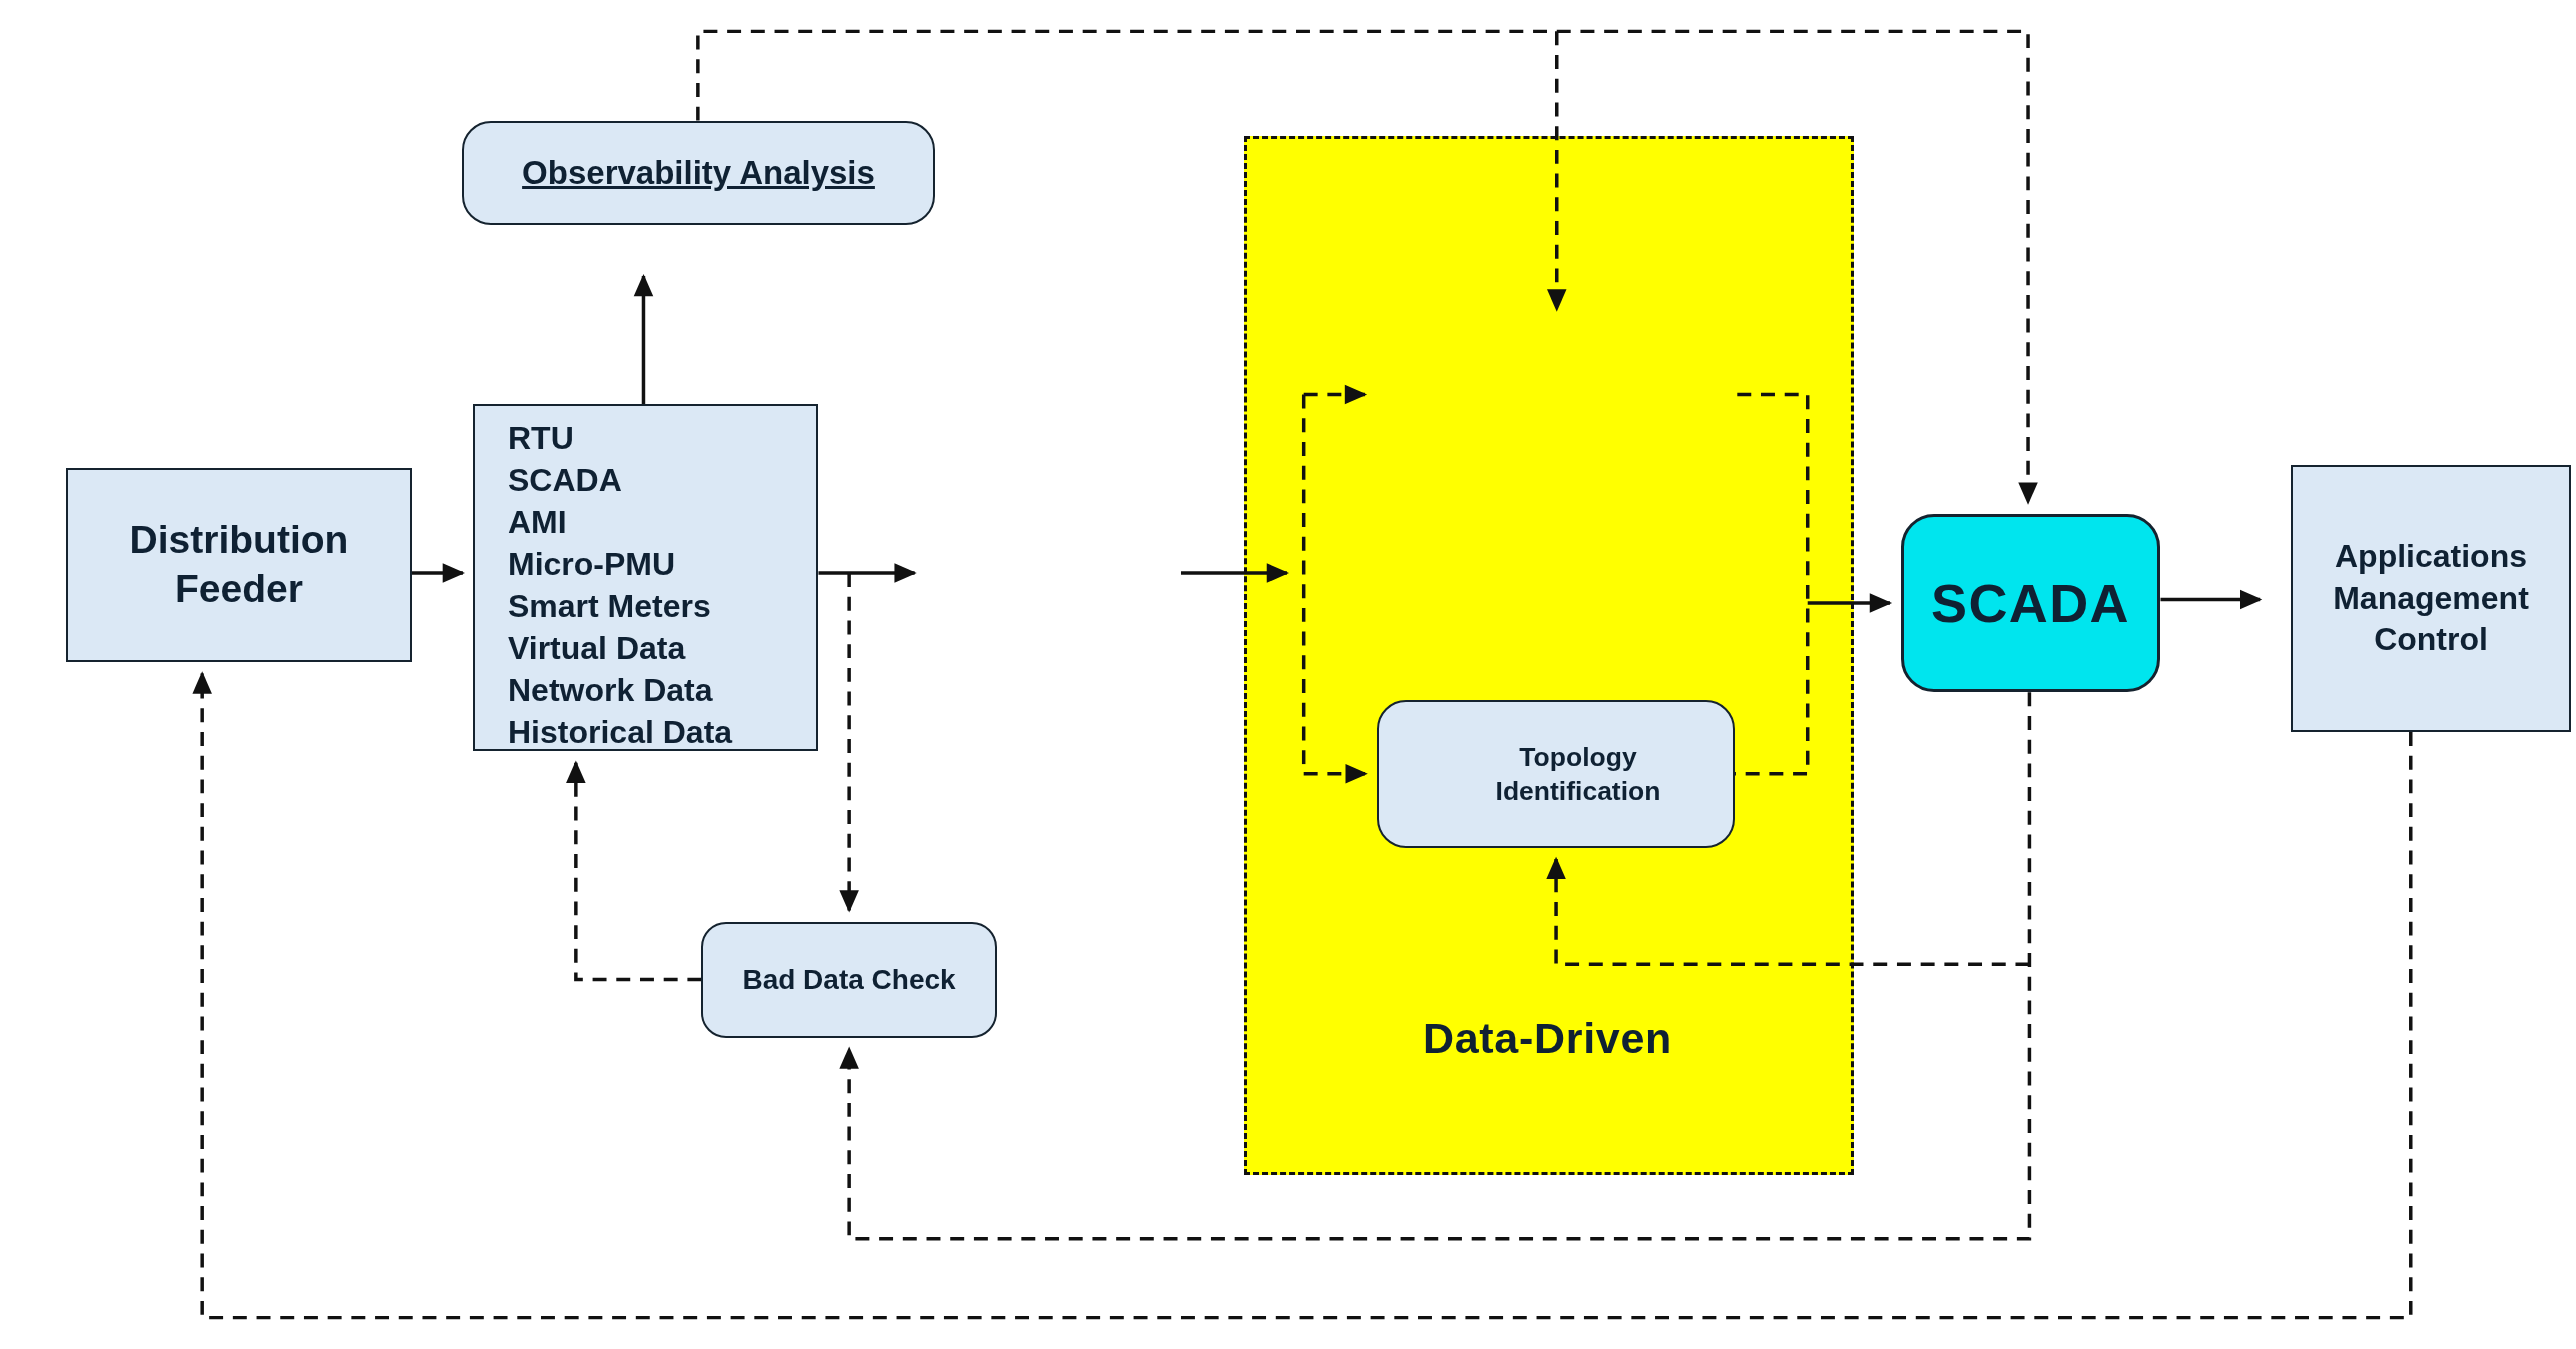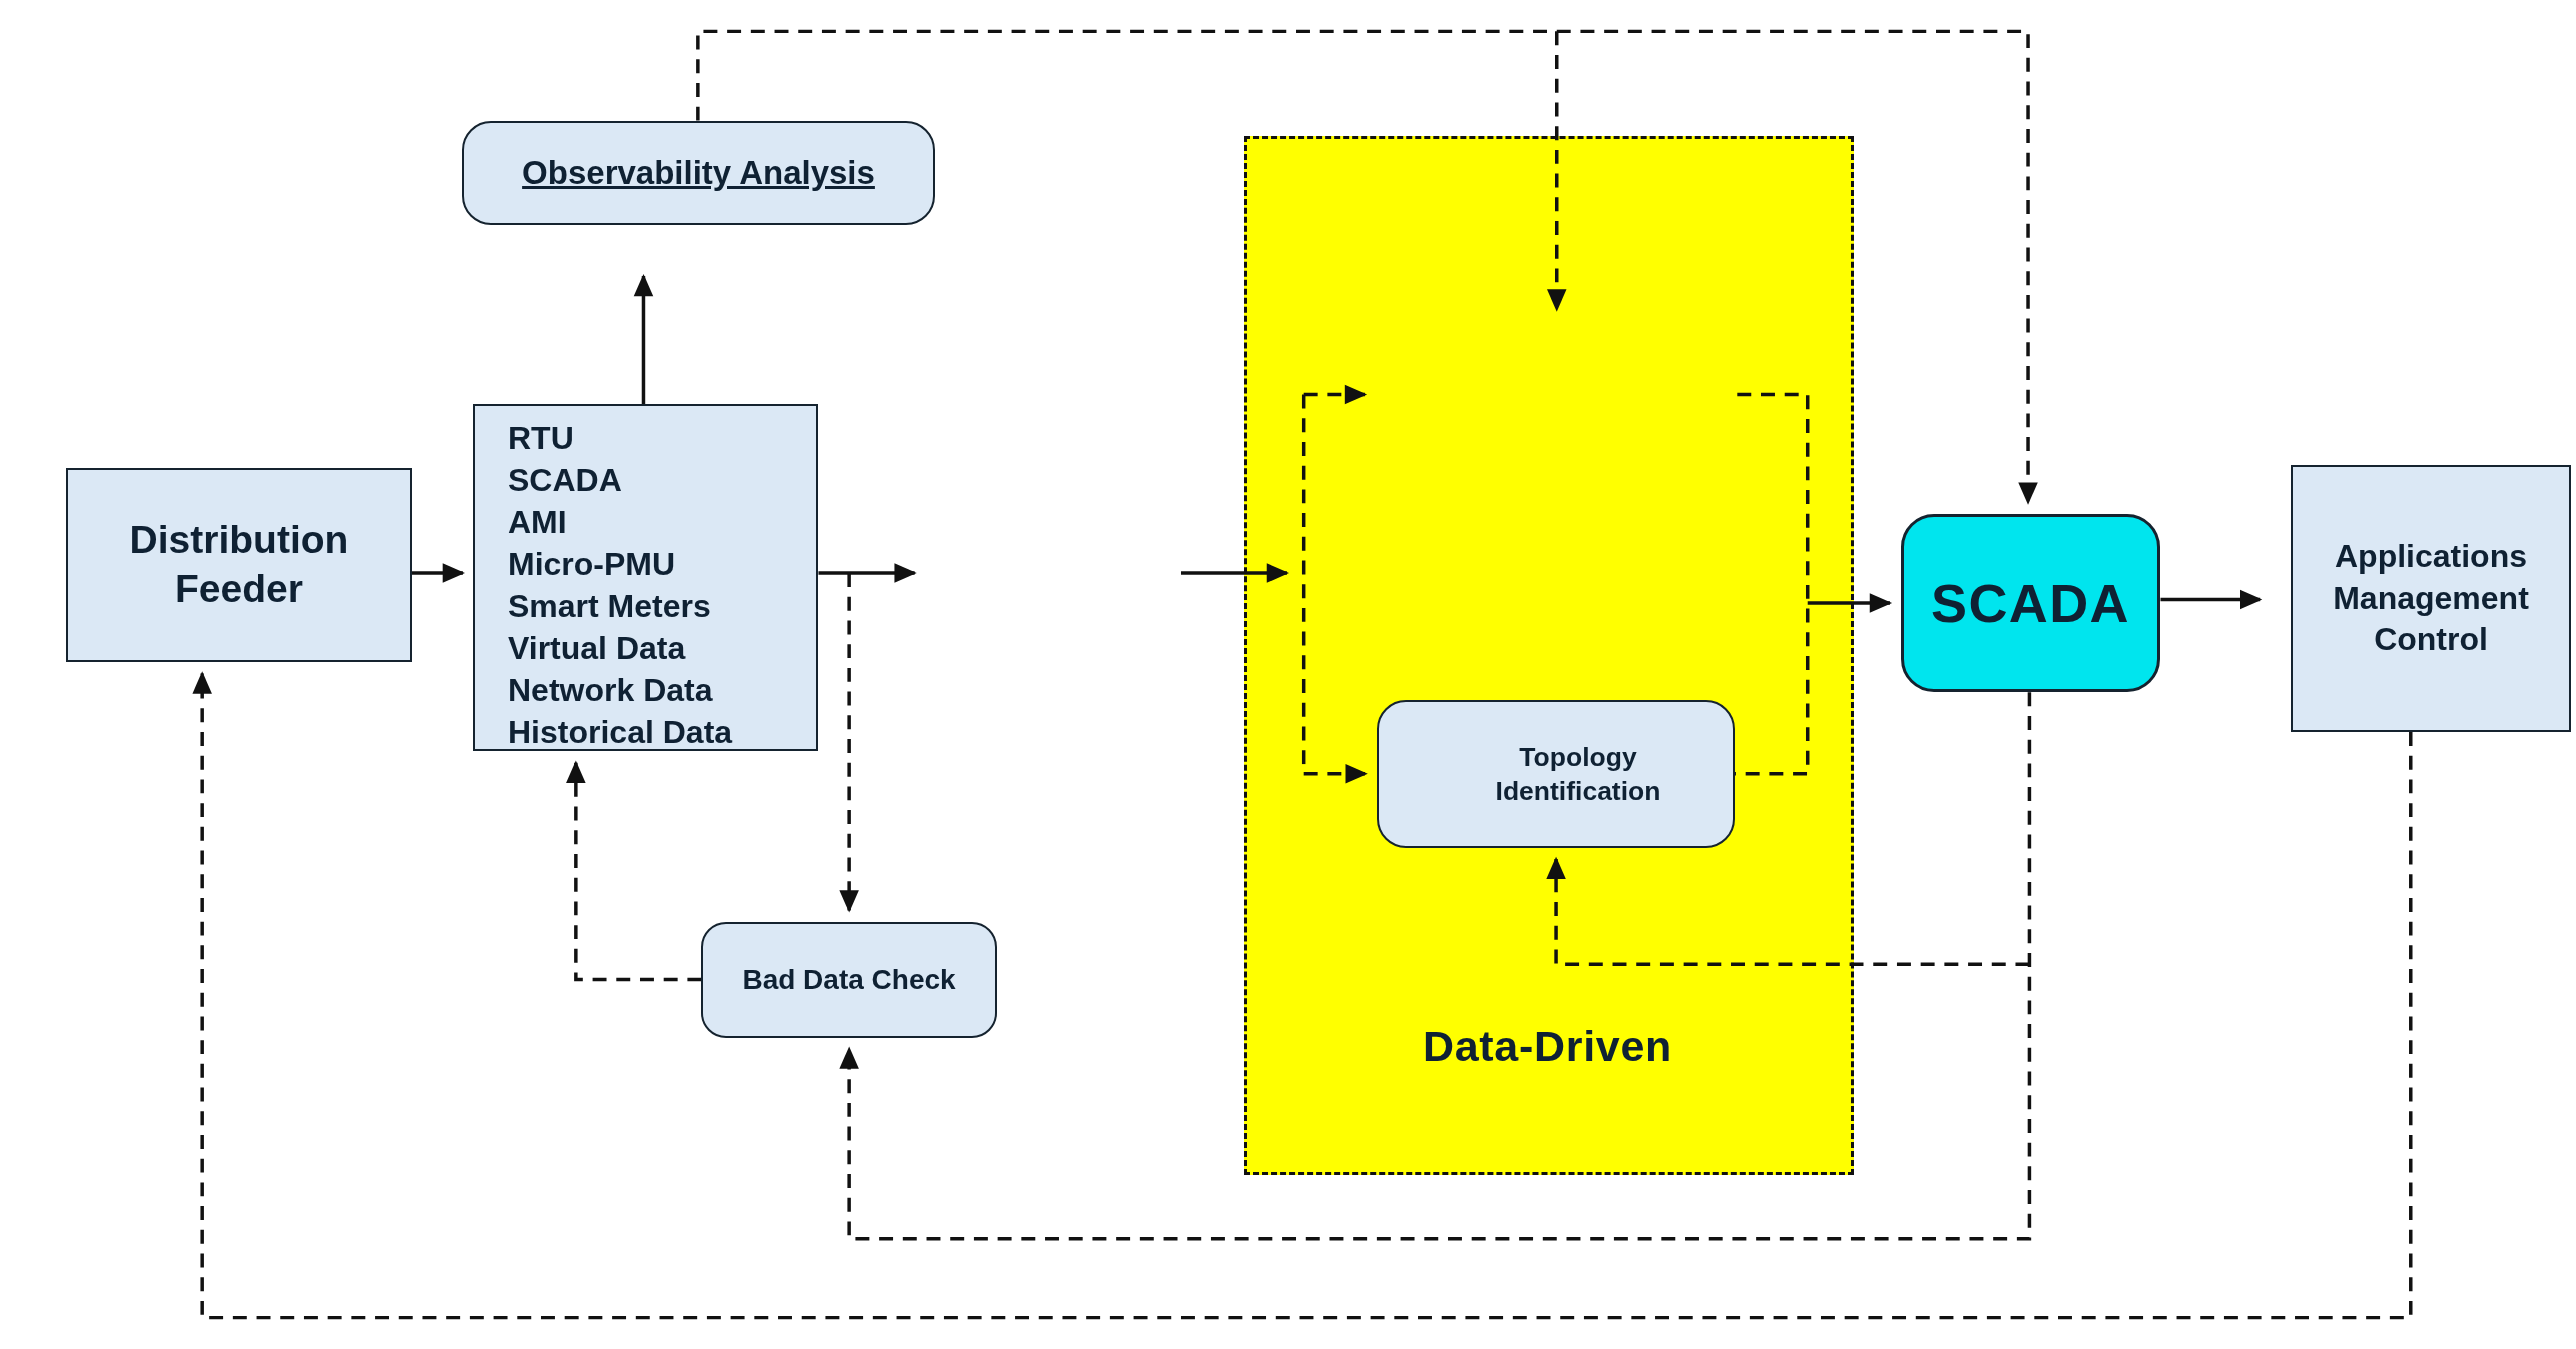--- a/index.html
+++ b/index.html
@@ -16,21 +16,21 @@
     position:relative;width:2576px;height:1349px;background:var(--bg);
     font-family:"Liberation Sans", sans-serif;overflow:hidden;
   }
   #wires{position:absolute;left:0;top:0;z-index:2;}
   .region{
     position:absolute;left:1244px;top:136px;width:604px;height:1033px;
     background:var(--region_fill);border:3.5px dashed var(--line);z-index:1;
   }
   .region-label{
     position:absolute;left:119px;top:875px;width:363px;text-align:center;
-    font-size:43px;font-weight:bold;color:var(--text);letter-spacing:0.7px;margin-top:8px;
+    font-size:43px;font-weight:bold;color:var(--text);letter-spacing:0.7px;
   }
   .node{
     position:absolute;background:var(--node_fill);border:2.8px solid var(--node_border);
     color:var(--text);display:flex;flex-direction:column;align-items:center;justify-content:center;
     box-sizing:border-box;text-align:center;font-weight:bold;z-index:3;
   }
   .round{border-radius:29px;}
   .n-df{left:29px;top:468px;width:346px;height:194px;font-size:39px;line-height:1.25;margin-left:37px;}
   .n-ds{left:473px;top:404px;width:345px;height:347px;align-items:flex-start;justify-content:flex-start;
         padding:11px 0 0 33px;font-size:32px;line-height:42px;text-align:left;}

